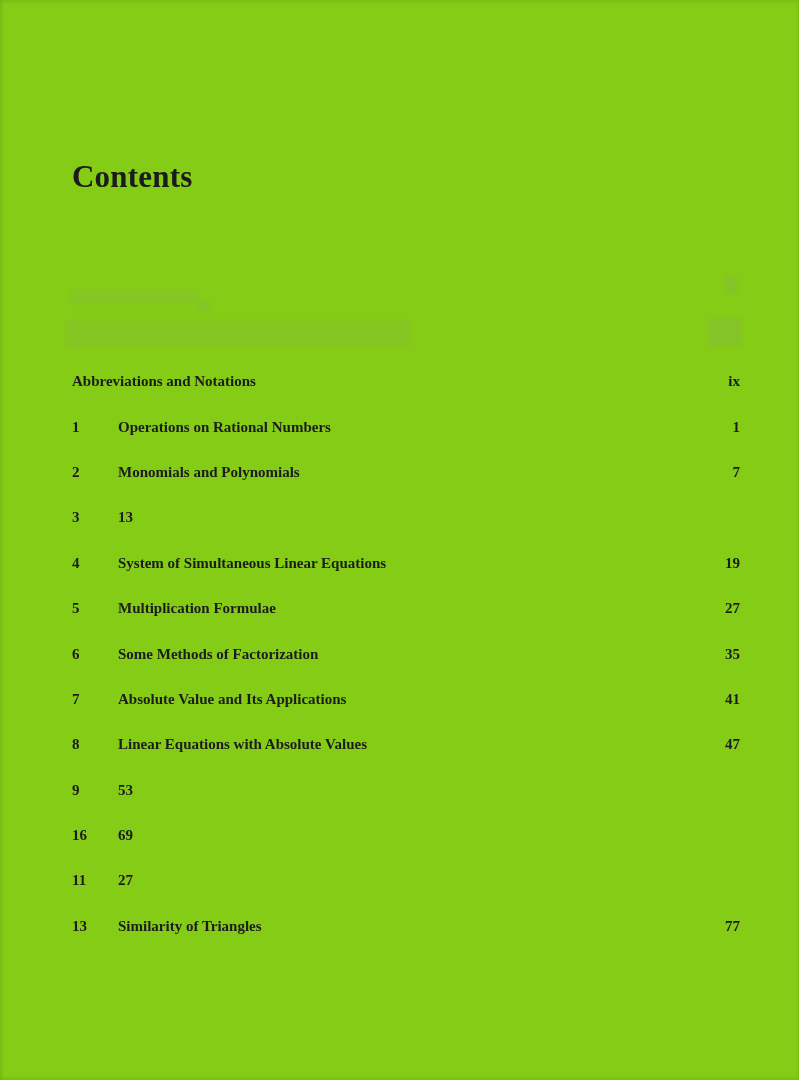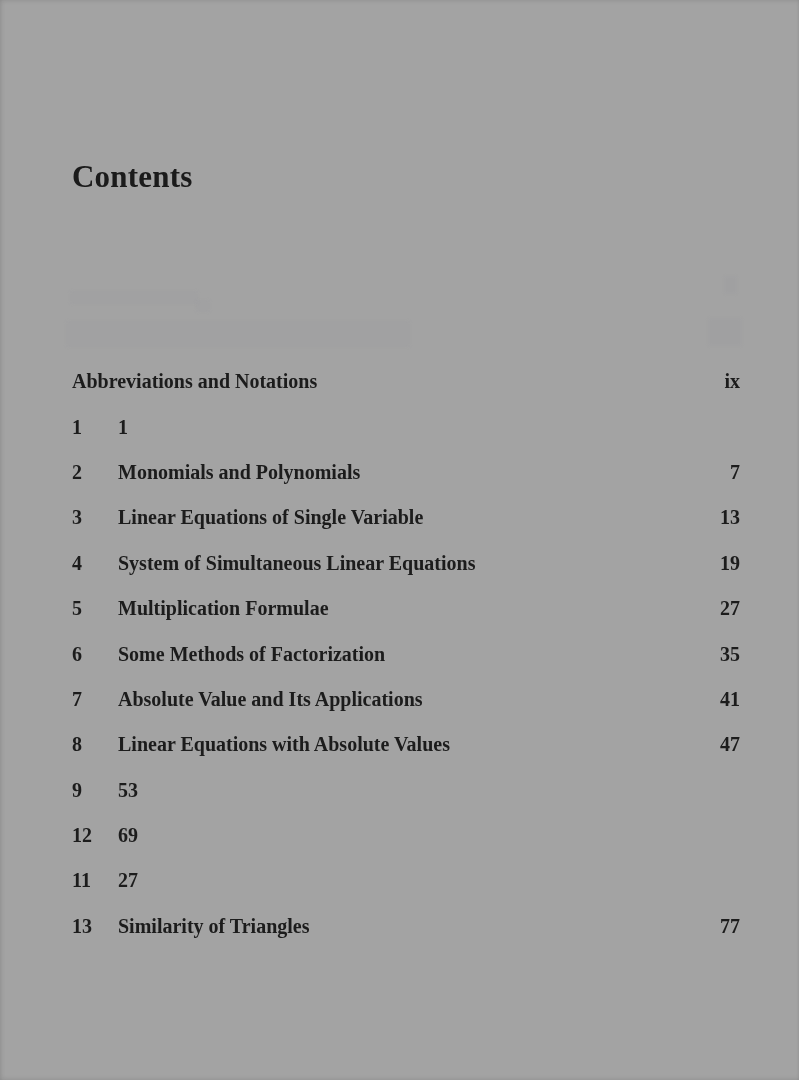--- a/index.html
+++ b/index.html
@@ -10,21 +10,21 @@
   body {
     width: 799px;
     height: 1080px;
     position: relative;
     overflow: hidden;
     font-family: "Liberation Serif", "DejaVu Serif", serif;
   }
   .page {
     position: absolute;
     inset: 0;
-    background: #a3a3a3;
+    background: #84cc16;
     
     box-shadow:
       inset 3px 0 4px -1px rgba(0,0,0,0.07),
       inset 0 3px 4px -1px rgba(0,0,0,0.05),
       inset -2px 0 3px -1px rgba(0,0,0,0.03),
       inset 0 -3px 4px -1px rgba(0,0,0,0.05);
   }
   .page-title {
     position: absolute;
     left: 72px;
@@ -50,21 +50,21 @@
   .toc {
     position: absolute;
     left: 72px;
     top: 359px;
     width: 668px; 
   }
   .toc-row {
     display: flex;
     align-items: center;
     height: 45.4px;
-    font-size: 20px;
+    font-size: 15px;
     font-weight: 700;
     color: #1c1c1c;
   }
   .toc-num {
     flex: 0 0 46px;
   }
   .toc-title {
     flex: 1 1 auto;
     white-space: nowrap;
   }
@@ -86,30 +86,30 @@
   <div class="ghost ghost-page-2"></div>
 
   <div class="toc" id="toc-list">
       <div class="toc-row front">
 
       <span class="toc-title">Abbreviations and Notations</span>
       <span class="toc-page">ix</span>
     </div>
       <div class="toc-row">
       <span class="toc-num">1</span>
+      <span class="toc-title">Operations on Rational Numbers</span>
       <span class="toc-page">1</span>
     </div>
       <div class="toc-row">
       <span class="toc-num">2</span>
       <span class="toc-title">Monomials and Polynomials</span>
       <span class="toc-page">7</span>
     </div>
       <div class="toc-row">
       <span class="toc-num">3</span>
-      <span class="toc-title">Linear Equations of Single Variable</span>
       <span class="toc-page">13</span>
     </div>
       <div class="toc-row">
       <span class="toc-num">4</span>
       <span class="toc-title">System of Simultaneous Linear Equations</span>
       <span class="toc-page">19</span>
     </div>
       <div class="toc-row">
       <span class="toc-num">5</span>
       <span class="toc-title">Multiplication Formulae</span>
@@ -128,21 +128,21 @@
       <div class="toc-row">
       <span class="toc-num">8</span>
       <span class="toc-title">Linear Equations with Absolute Values</span>
       <span class="toc-page">47</span>
     </div>
       <div class="toc-row">
       <span class="toc-num">9</span>
       <span class="toc-page">53</span>
     </div>
       <div class="toc-row">
-      <span class="toc-num">12</span>
+      <span class="toc-num">16</span>
       <span class="toc-page">69</span>
     </div>
       <div class="toc-row">
       <span class="toc-num">11</span>
       <span class="toc-page">27</span>
     </div>
       <div class="toc-row">
       <span class="toc-num">13</span>
       <span class="toc-title">Similarity of Triangles</span>
       <span class="toc-page">77</span>

